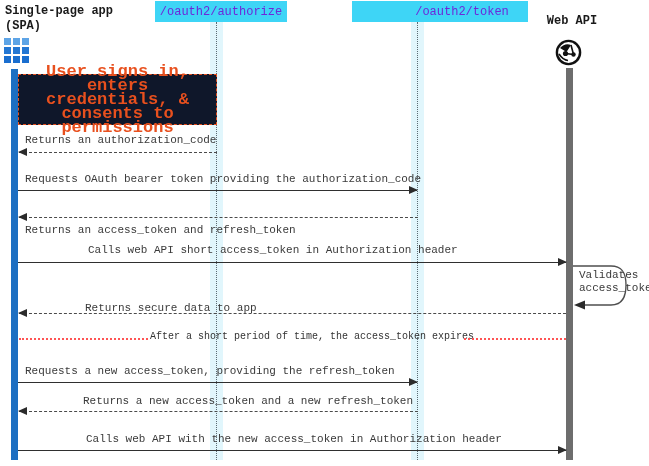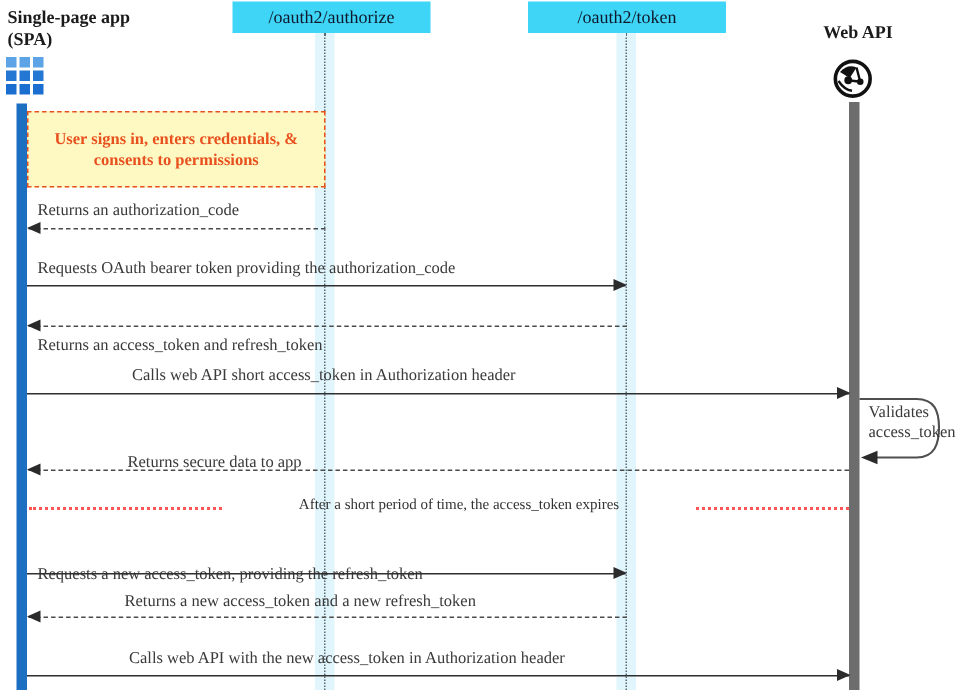--- a/index.html
+++ b/index.html
@@ -1,51 +1,51 @@
 <!DOCTYPE html>
 <html><head>
 <meta charset="utf-8">
 <style>
   html,body{margin:0;padding:0;background:#fff;}
   .diagram{
     position:relative;width:649px;height:460px;background:#fff;overflow:hidden;
-    font-family:Liberation Serif, serif;color:#3a3a3a;
+    font-family:Liberation Mono, monospace;color:#3a3a3a;
   }
   
   .actor-label{position:absolute;font-weight:bold;color:#1a1a1a;font-size:12px;line-height:15px;}
   .spa-label{left:5px;top:4px;}
   .webapi-label{left:540px;top:14px;width:64px;text-align:center;}
   .endpoint-box{
     position:absolute;top:1px;width:132px;height:21px;background:#3ed5f6;
     display:flex;align-items:center;justify-content:center;
-    font-size:12px;color:#0f172a;
+    font-size:12px;color:#6d28d9;
   }
   .authorize-box{left:155px;}
-  .token-box{left:352px;}
+  .token-box{left:352px;padding-left:44px;}
   
   .spa-icon{position:absolute;left:4px;top:38px;width:25px;height:25px;
     display:grid;grid-template-columns:repeat(3,1fr);grid-template-rows:repeat(3,1fr);gap:2px;}
   .spa-icon span{display:block;}
   .spa-icon span:nth-child(-n+3){background:#5da4e6;}
   .spa-icon span:nth-child(n+4){background:#2477d3;}
   .spa-icon span:nth-child(n+7){background:#1a6ecf;}
   .webapi-icon{position:absolute;left:555px;top:39px;width:27px;height:27px;}
   
   .band{position:absolute;top:22px;height:444px;width:13px;background:#e1f6fc;}
   .band .dots{position:absolute;left:6px;top:0;bottom:0;width:0;border-left:1px dotted #5a6a72;}
   .band-authorize{left:210px;}
   .band-token{left:411px;}
   .bar{position:absolute;width:7px;}
   .bar-spa{left:11px;top:69px;height:397px;background:#1d6fc2;}
   .bar-webapi{left:566px;top:68px;height:398px;background:#6d6d6d;}
   
   .note{
     position:absolute;left:18px;top:74px;width:199px;height:51px;box-sizing:border-box;
-    background:#fef9c3;border:1.5px dashed #e8501e;color:#e8501e;
-    font-size:11px;font-weight:600;line-height:14px;text-align:center;
+    background:#0f172a;border:1.5px dashed #e8501e;color:#e8501e;
+    font-size:17px;font-weight:600;line-height:14px;text-align:center;
     display:flex;align-items:center;justify-content:center;padding:2px 8px;
   }
   
   .mlabel{position:absolute;font-size:11px;color:#3a3a3a;white-space:nowrap;}
   .arrow{position:absolute;height:0;}
   .arrow .ln{position:absolute;left:0;right:0;top:0;border-top:1px dashed #4a4a4a;}
   .arrow.solid .ln{border-top:1px solid #2f2f2f;}
   .arrow .hd{position:absolute;width:0;height:0;top:-4px;}
   .arrow.headleft .hd{left:-1px;border-top:4px solid transparent;border-bottom:4px solid transparent;border-right:9px solid #2b2b2b;}
   .arrow.headright .hd{right:-1px;border-top:4px solid transparent;border-bottom:4px solid transparent;border-left:9px solid #2b2b2b;}
@@ -143,21 +143,21 @@
   <div class="mlabel" style="left:85px;top:278px;margin-top:24px;">Returns secure data to app</div>
   <div class="arrow dashed headleft" style="left:19px;top:313px;width:547px;">
       <div class="ln"></div>
       <div class="hd"></div>
     </div>
 
   <div class="red-dots seg1"></div>
   <div class="divider-text">After a short period of time, the access_token expires</div>
   <div class="red-dots seg2"></div>
 
-  <div class="mlabel" style="left:25px;top:377px;">Requests a new access_token, providing the refresh_token</div>
+  <div class="mlabel" style="left:25px;top:365px;">Requests a new access_token, providing the refresh_token</div>
   <div class="arrow solid headright" style="left:18px;top:382px;width:399px;">
       <div class="ln"></div>
       <div class="hd"></div>
     </div>
 
   <div class="mlabel" style="left:43px;top:395px;margin-left:40px;">Returns a new access_token and a new refresh_token</div>
   <div class="arrow dashed headleft" style="left:19px;top:411px;width:399px;">
       <div class="ln"></div>
       <div class="hd"></div>
     </div>

